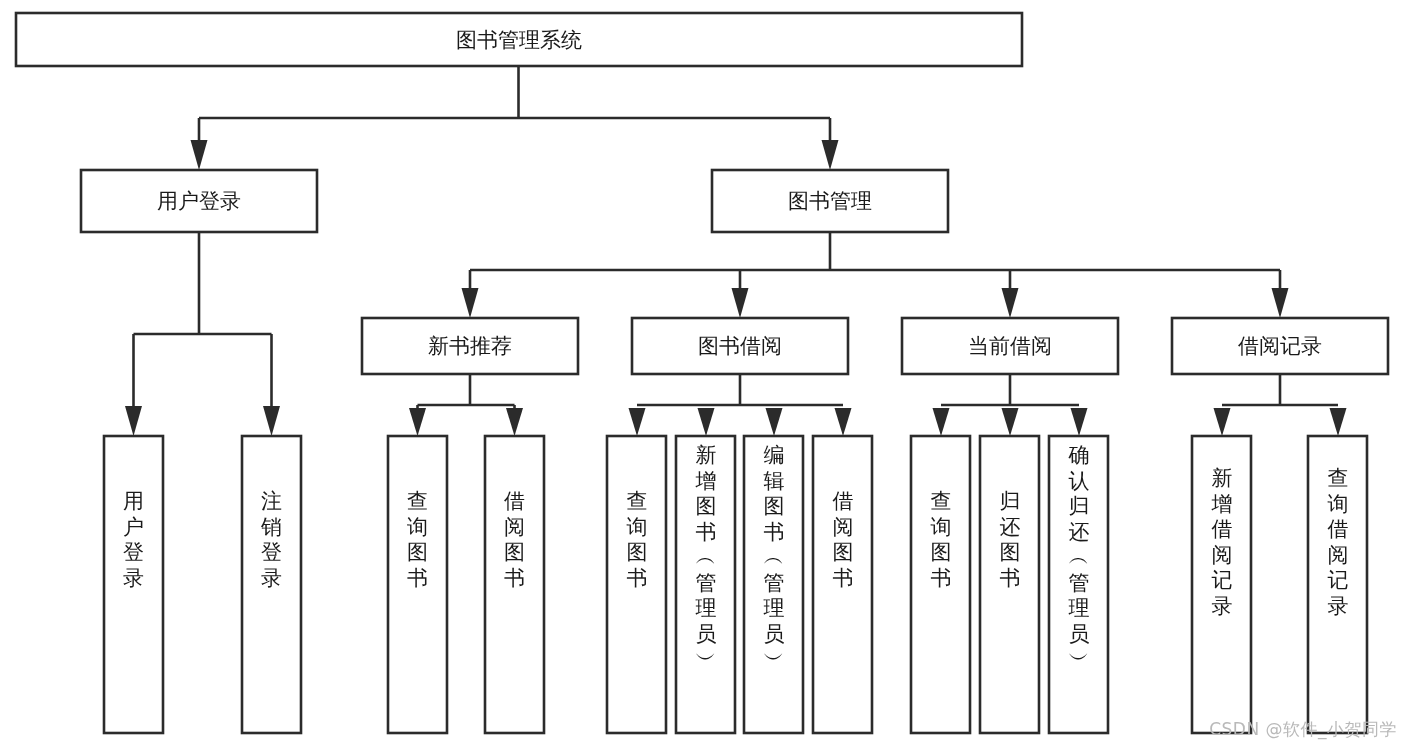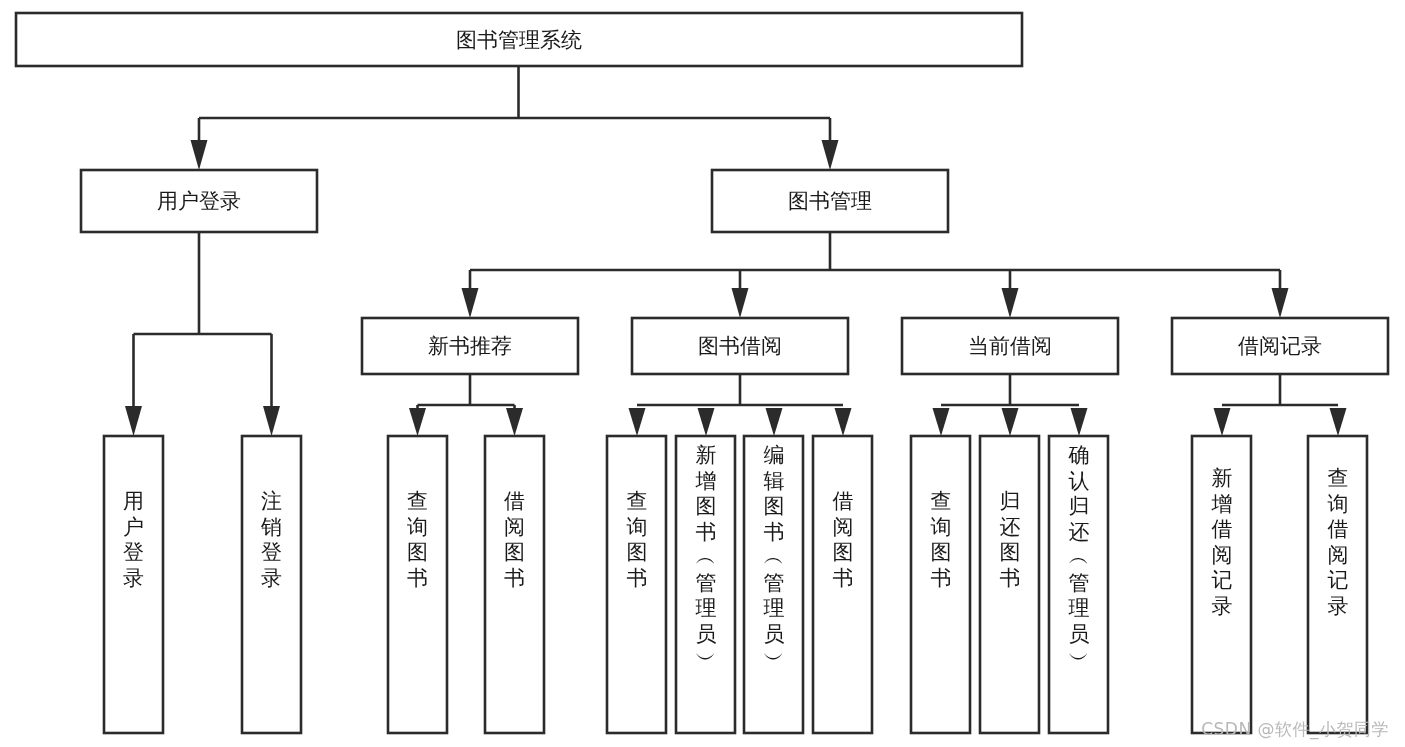--- a/index.html
+++ b/index.html
@@ -44,21 +44,21 @@
     dominant-baseline: middle;
   }
   .node-label-v {
     font-family: "DejaVu Sans", "Liberation Sans", sans-serif;
     font-size: 21px;
     fill: #1a1a1a;
     text-anchor: middle;
   }
   .watermark {
     position: absolute;
-    right: 16px;
+    right: 8px;
     bottom: 6px;
     font-family: "DejaVu Sans", "Liberation Sans", sans-serif;
     font-size: 17px;
     color: #b9b9b9;
     letter-spacing: 0.5px;
     white-space: nowrap;
     user-select: none;
     text-align: center;
   }
 </style>

